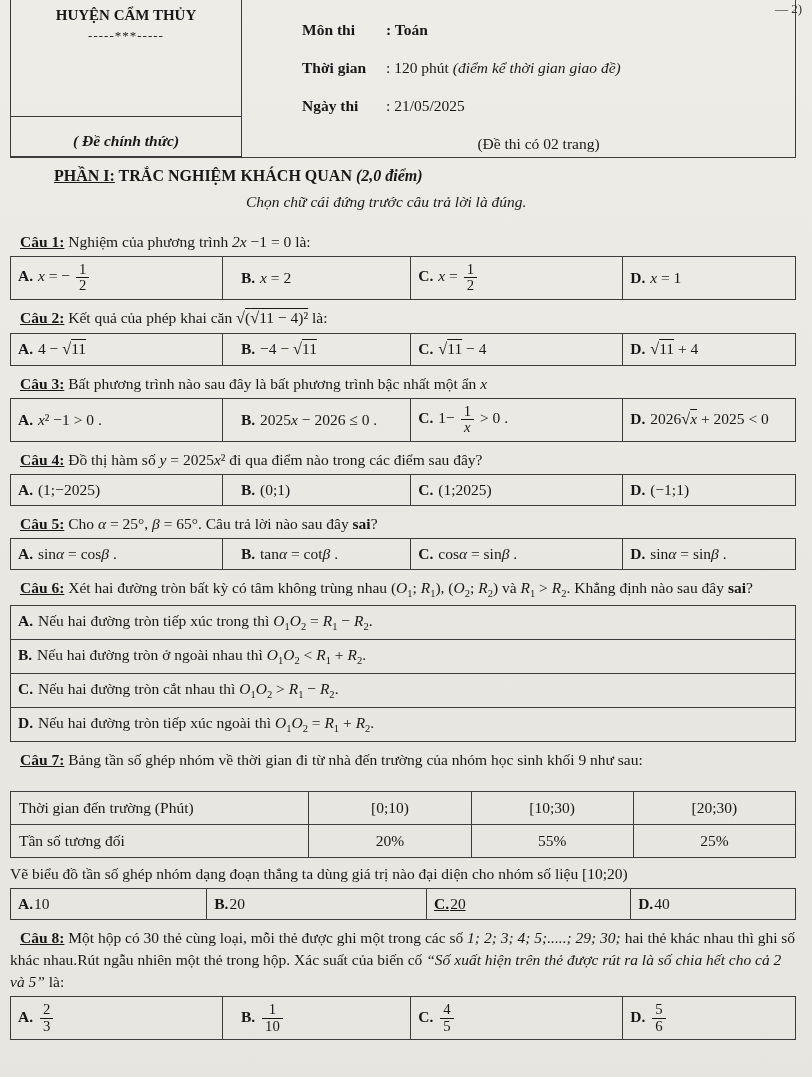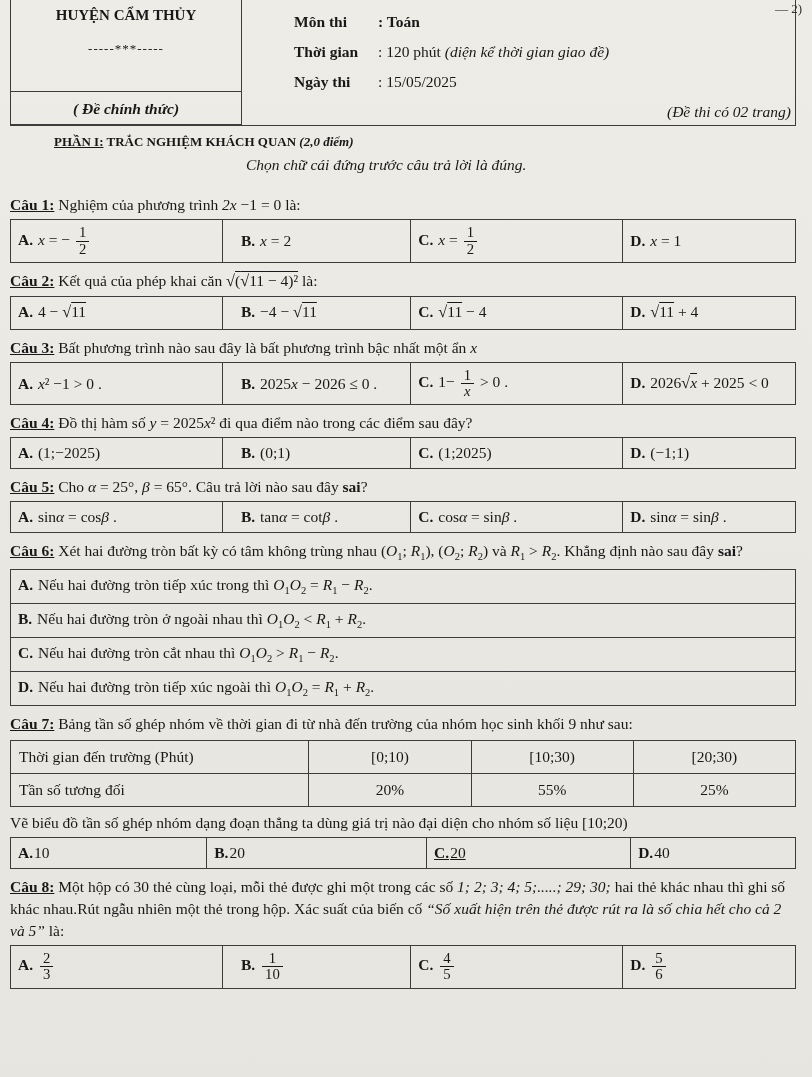--- a/index.html
+++ b/index.html
@@ -14,57 +14,57 @@
     overflow:hidden;
   }
   .page { position:relative; width:812px; height:1077px; padding:0 16px 8px 10px;
           background:linear-gradient(180deg,#edecE7 0%, #e8e7e2 60%, #e6e5df 100%); }
   .corner { position:absolute; top:0; right:10px; font-size:13px; color:#333; }
   .corner::before { content:"— "; }
 
   
   .header { display:flex; border-bottom:1px solid #3c3c3c; min-height:93px; }
   .h-left { width:232px; border:1px solid #3c3c3c; border-top:none;
-            text-align:center; padding-top:5px; display:flex; flex-direction:column;gap:13px; }
+            text-align:center; padding-top:5px; display:flex; flex-direction:column; }
   .org   { font-weight:bold; font-size:15px; }
   .stars { letter-spacing:1px; font-size:13px; margin:1px 0 4px; }
   .etype { border-top:1px solid #3c3c3c; font-weight:bold; font-style:italic;
-           padding:6px 0 4px; margin-top:auto;font-family:Liberation Serif, serif; }
+           padding:13px 0 4px; margin-top:auto;font-family:Liberation Serif, serif; }
   .h-right { flex:1; border-right:1px solid #3c3c3c; padding:3px 4px 2px 44px; }
-  .inf  { margin:8px; }
+  .inf  { margin:16px; }
   .lbl  { font-weight:bold; display:inline-block; min-width:84px; }
   .val  {}
   .val-b{ font-weight:bold; }
   .note-inline { font-style:italic; }
-  .pages { font-style:italic; text-align:right; margin-top:2px; }
-
-  
-  .ptitle { margin:7px 0 3px 44px; font-size:13px; font-weight:bold; }
+  .pages { text-align:center; margin-top:2px; }
+
+  
+  .ptitle { margin:7px 0 3px 44px; font-size:16px; font-weight:bold; }
   .pt-label { text-decoration:underline; }
   .pt-points { font-style:italic; }
   .instruction { font-style:italic; margin:0 0 18px 236px; }
 
   
   .q { margin-top:7px; }
   .qline { margin-bottom:3px; }
-  .qlabel { font-weight:bold; text-decoration:underline; }
+  .qlabel { font-weight:bold; text-decoration:underline;margin-left:10px; }
   .qtext {}
   .qtext i, .opt i { font-style:italic; }
 
   table.opts { width:100%; border-collapse:collapse; table-layout:fixed; }
   table.opts td { border:1px solid #3c3c3c; padding:4px 7px; vertical-align:middle; }
   .ok { font-weight:bold; margin-right:1px; }
 
   .w4 td:nth-child(1){width:27%;} .w4 td:nth-child(2){width:24%;padding-left:18px;}
   .w4 td:nth-child(3){width:27%;} .w4 td:nth-child(4){width:22%;}
 
   .wB td:nth-child(1){width:25%;} .wB td:nth-child(2){width:28%;}
   .wB td:nth-child(3){width:26%;text-decoration:underline;} .wB td:nth-child(4){width:21%;}
 
-  table.freq { width:100%; border-collapse:collapse; table-layout:fixed; margin:5px 0 5px; }
+  table.freq { width:100%; border-collapse:collapse; table-layout:fixed; margin:20px 0 5px; }
   table.freq td { border:1px solid #3c3c3c; padding:5px 8px; text-align:center; }
   table.freq td:first-child { text-align:left; width:38%; }
 
   
   .fr { display:inline-flex; flex-direction:column; text-align:center;
         vertical-align:middle; line-height:1.05; margin:1px 2px; font-size:0.95em; }
   .fr .fn { border-bottom:1px solid #181818; padding:0 3px; }
   .fr .fd { padding:0 3px; }
   .ov { text-decoration:overline; }
   .rt { font-size:1.05em; }
@@ -81,24 +81,24 @@
     <div class="h-left">
       <div class="org">HUYỆN CẨM THỦY</div>
       <div class="stars">-----***-----</div>
       <div class="etype">( Đề chính thức)</div>
     </div>
     <div class="h-right">
       <div class="inf">
         <span class="lbl">Môn thi</span><span class="val val-b">: Toán</span>
       </div>
       <div class="inf">
-        <span class="lbl">Thời gian</span><span class="val">: 120 phút </span><span class="note-inline">(diện kể thời gian giao đề)</span>
+        <span class="lbl">Thời gian</span><span class="val">: 120 phút </span><span class="note-inline">(điểm kể thời gian giao đề)</span>
       </div>
       <div class="inf">
-        <span class="lbl">Ngày thi</span><span class="val">: 15/05/2025</span>
+        <span class="lbl">Ngày thi</span><span class="val">: 21/05/2025</span>
       </div>
       <div class="pages">(Đề thi có 02 trang)</div>
     </div>
   </div>
 
   <div class="ptitle">
     <span class="pt-label">PHẦN I:</span><span class="pt-rest"> TRẮC NGHIỆM KHÁCH QUAN </span><span class="pt-points">(2,0 điểm)</span>
   </div>
   <div class="instruction">Chọn chữ cái đứng trước câu trả lời là đúng.</div>
 

